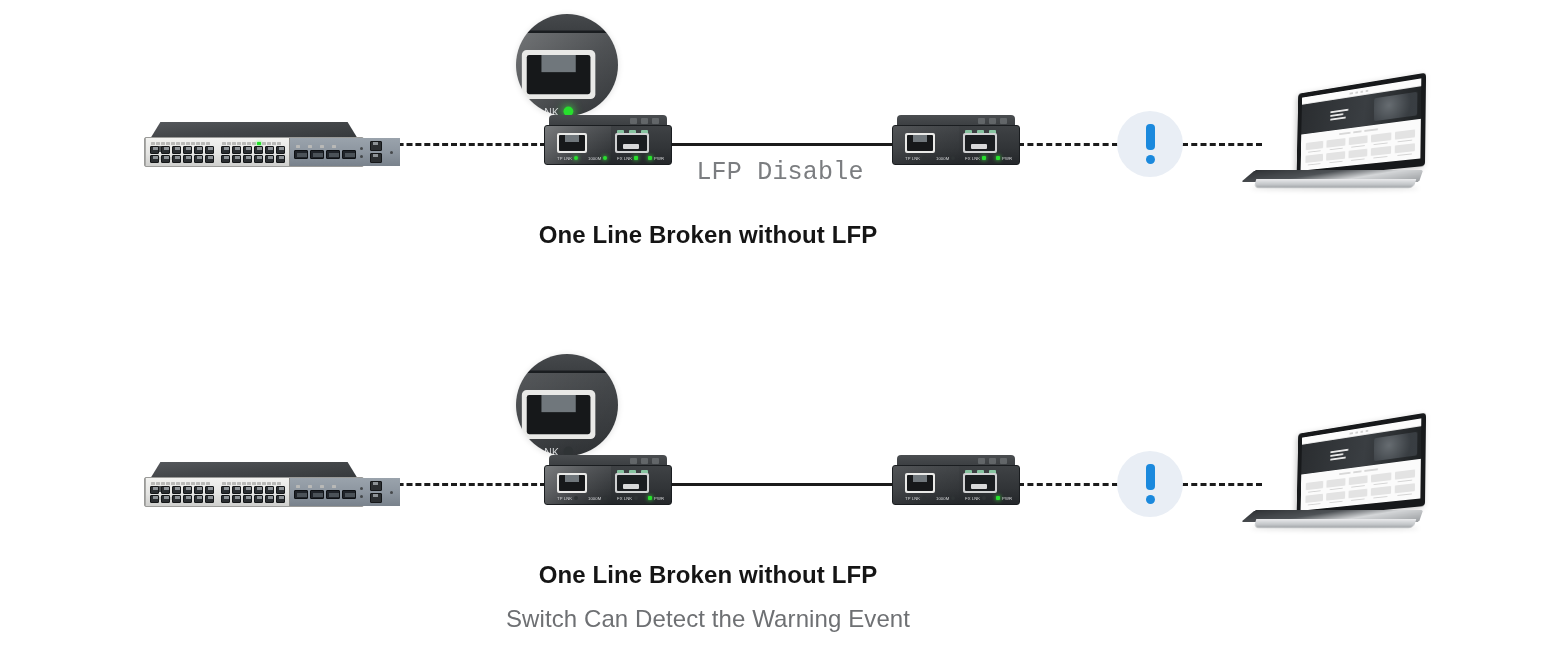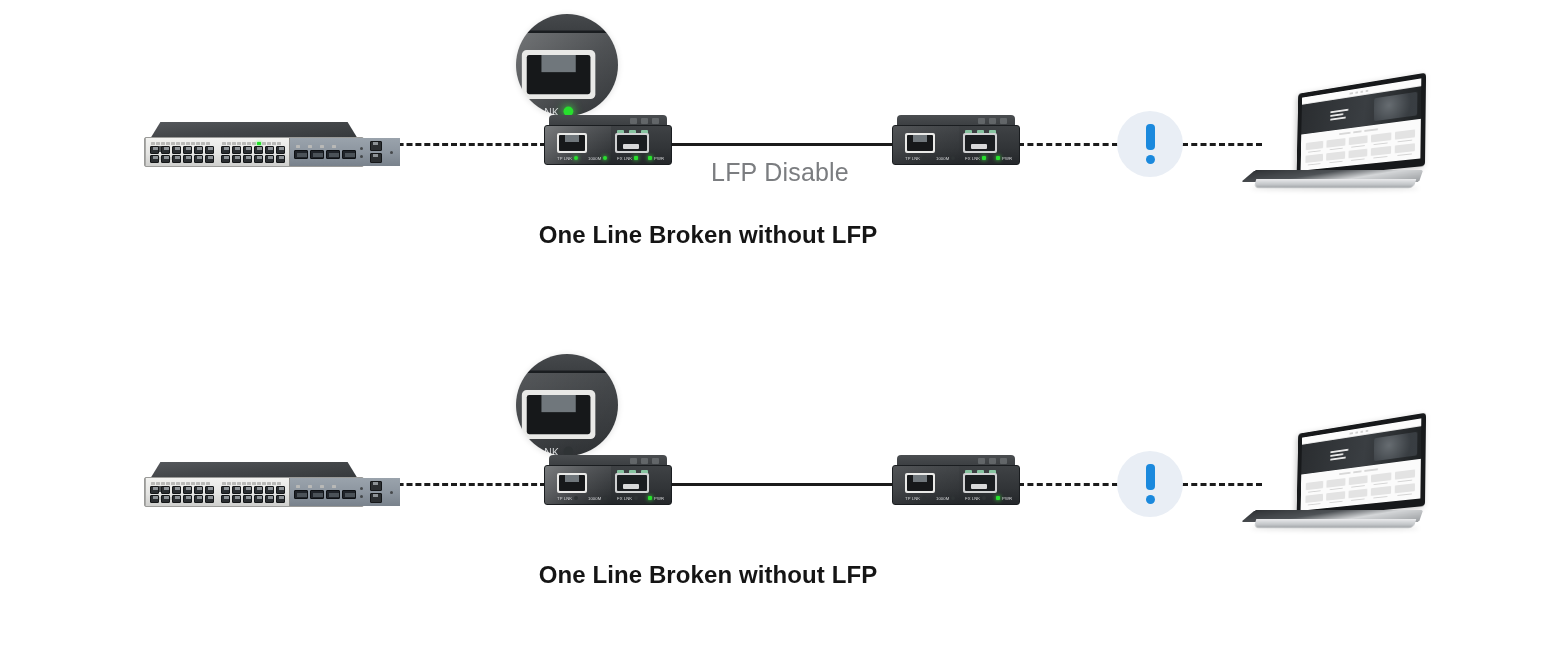--- a/index.html
+++ b/index.html
@@ -573,21 +573,21 @@
           </div>
         </div>
       </div>
       <div class="lt-base">
         <div class="lt-base-shadow"></div>
         <div class="lt-base-top"></div>
         <div class="lt-base-front"></div>
       </div>
     </div>
 
-    <div class="link-label" style="left:580px; top:158px;">LFP Disable</div>
+    <div class="link-label" style="left:580px; top:158px;font-family:Liberation Mono, monospace;">LFP Disable</div>
 
     <div class="caption caption-title" style="top:221px;">One Line Broken without LFP</div>
   </div>
 
   <div class="scenario scenario-bottom">
 
     <div class="dash-line" style="left:362px; top:143px; width:184px;"></div>
     <div class="solid-line" style="left:668px; top:143px; width:228px;"></div>
     <div class="dash-line" style="left:1018px; top:143px; width:100px;"></div>
     <div class="dash-line" style="left:1182px; top:143px; width:80px;"></div>
@@ -884,15 +884,16 @@
       </div>
       <div class="lt-base">
         <div class="lt-base-shadow"></div>
         <div class="lt-base-top"></div>
         <div class="lt-base-front"></div>
       </div>
     </div>
 
 
     <div class="caption caption-title" style="top:221px;">One Line Broken without LFP</div>
+    <div class="caption caption-sub" style="top:265px;">Switch Can Detect the Warning Event</div>
   </div>
 
 </div>
 
 </body></html>

